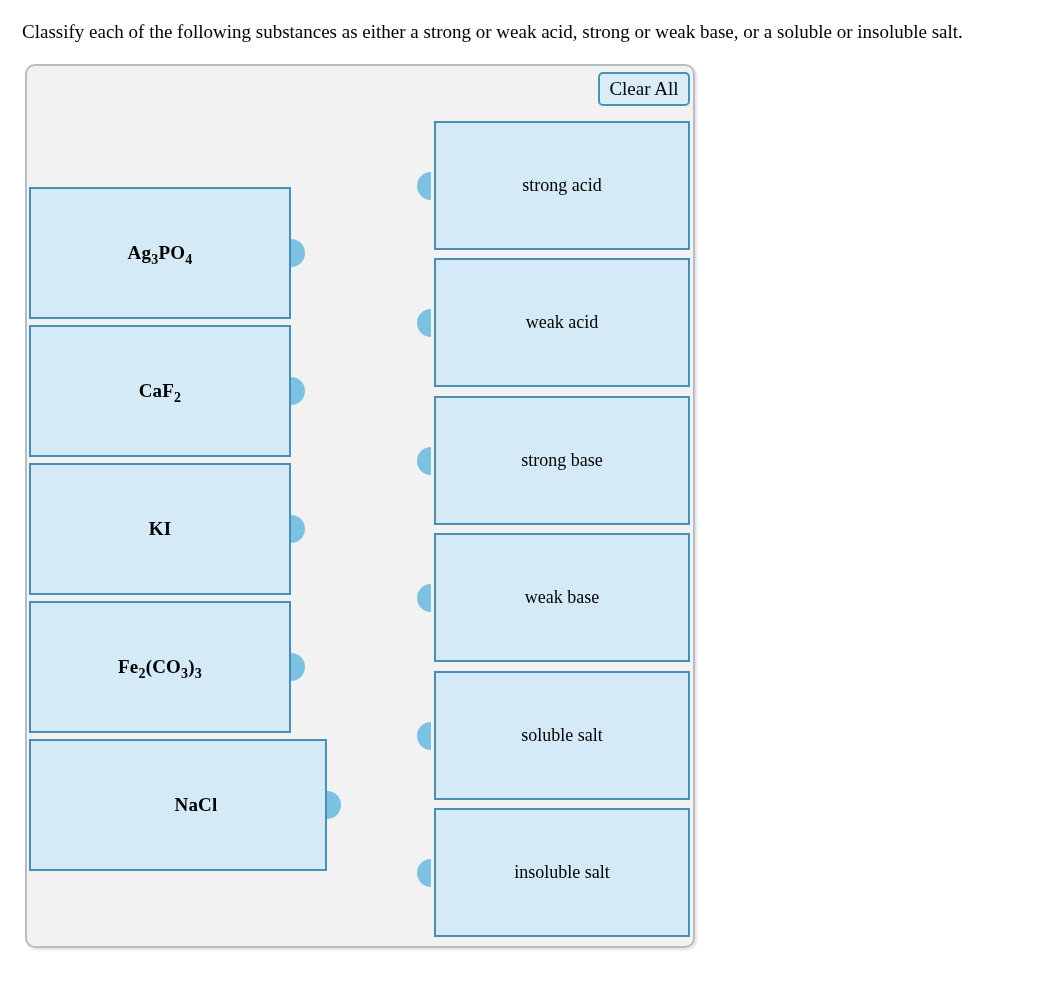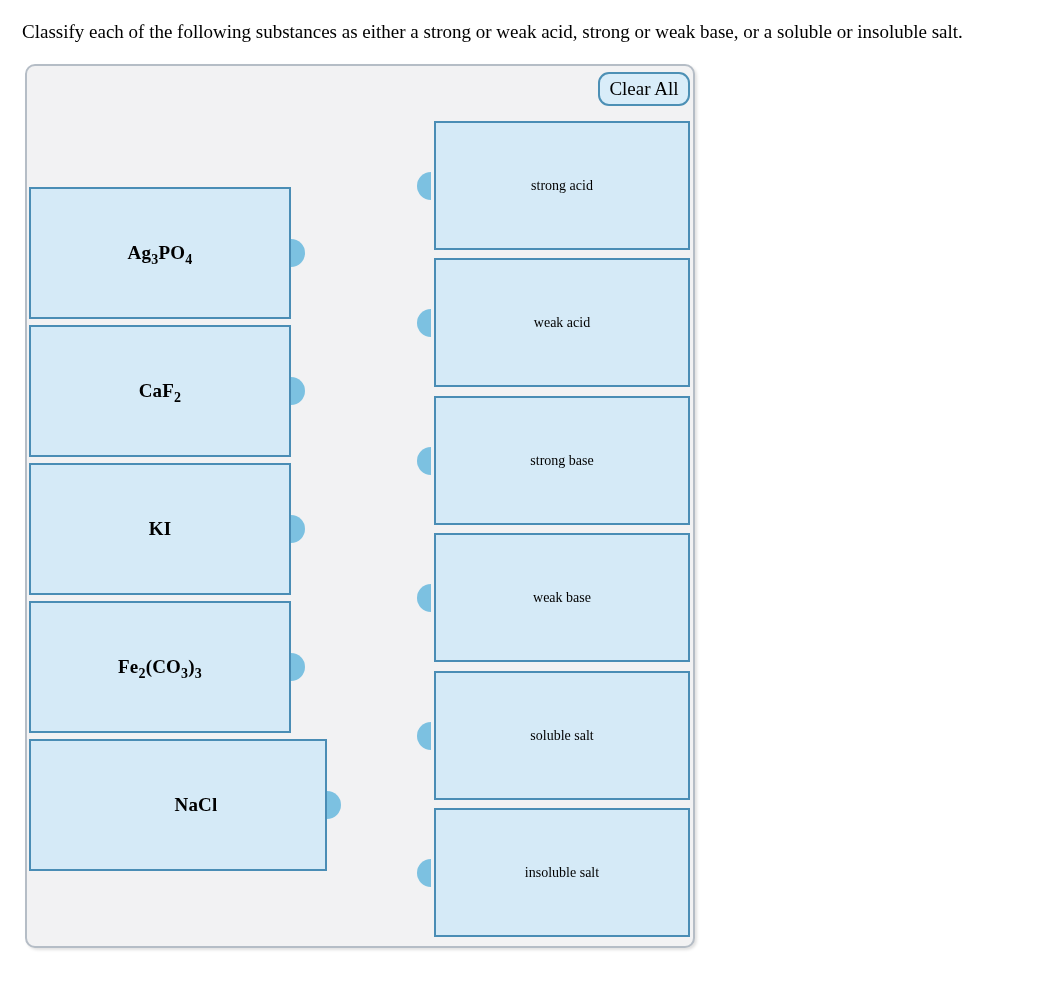--- a/index.html
+++ b/index.html
@@ -37,21 +37,21 @@
   }
   .clear-btn {
     position: absolute;
     top: 6px;
     right: 3px;
     width: 92px;
     height: 34px;
     box-sizing: border-box;
     background: var(--button-fill, #d9edf9);
     border: 2px solid var(--button-border, #4d90b5);
-    border-radius: 11px;
+    border-radius: 5px;
     font-family: "Liberation Serif", serif;
     font-size: 19px;
     color: var(--text, #000000);
     display: flex;
     align-items: center;
     justify-content: center;
     padding: 0;
     cursor: pointer;
   }
   .card {
@@ -90,21 +90,21 @@
     left: 407px;
     width: 252px;
     height: 125px;
     background: var(--card-fill, #d5eaf7);
     border: 2px solid var(--card-border, #4a8db5);
     display: flex;
     align-items: center;
     justify-content: center;
   }
   .bin .bin-label {
-    font-size: 14px;
+    font-size: 18px;
   }
   .slot {
     position: absolute;
     left: -19px;
     top: 50%;
     margin-top: -14px;
     width: 14px;
     height: 28px;
     border-radius: 14px 0 0 14px;
     background: var(--connector, #7cc1e1);

